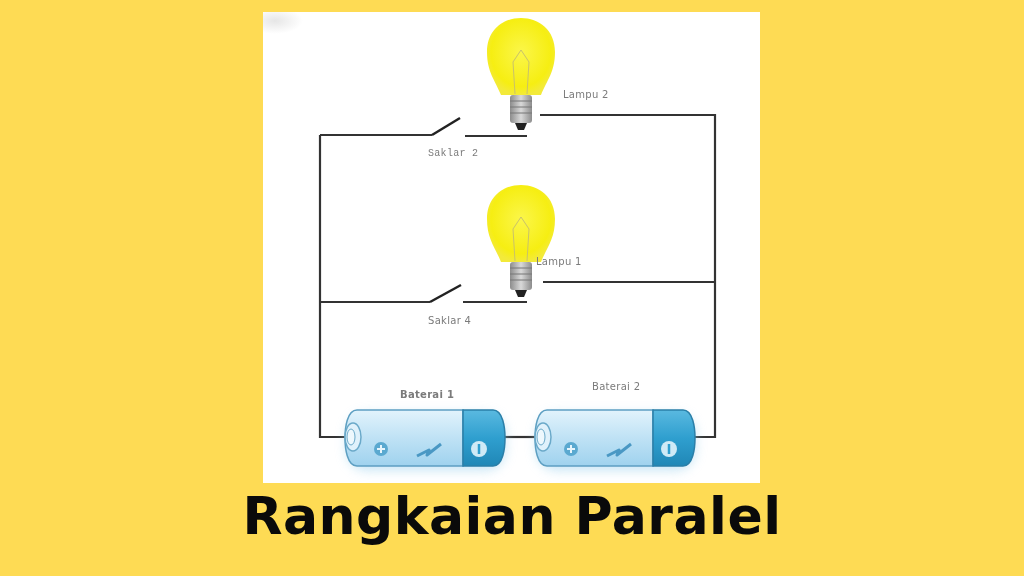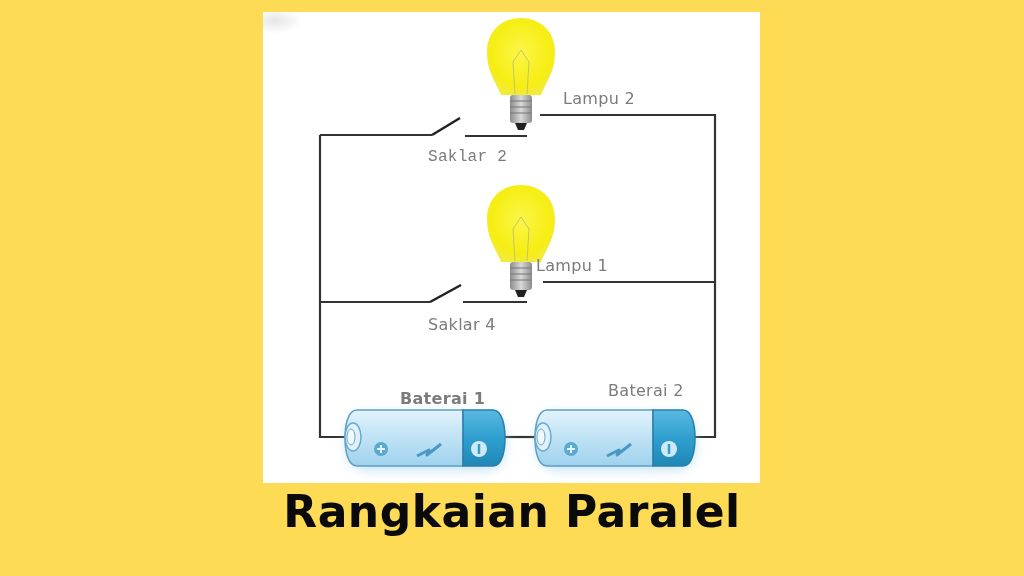--- a/index.html
+++ b/index.html
@@ -12,26 +12,26 @@
     .panel {
       position: absolute; left: 263px; top: 12px; width: 497px; height: 471px;
       background: #ffffff;
     }
     .panel-shade {
       position: absolute; left: 263px; top: 12px; width: 40px; height: 22px;
       background: radial-gradient(ellipse at 30% 40%, #e6e6e6 0%, rgba(255,255,255,0) 70%);
     }
     svg.diagram { position: absolute; left: 0; top: 0; width: 1024px; height: 576px; }
     .label {
-      position: absolute; font-size: 16px; color: #7b7b7b;
+      position: absolute; font-size: 10px; color: #7b7b7b;
       font-family: "DejaVu Sans", sans-serif; letter-spacing: 0.3px; white-space: nowrap;
     }
     .title {
       position: absolute; left: 0; width: 1024px; top: 486px; text-align: center;
-      font-family: "DejaVu Sans", sans-serif; font-weight: bold; font-size: 44px;
+      font-family: "DejaVu Sans", sans-serif; font-weight: bold; font-size: 52px;
       color: #0a0a0a; letter-spacing: 0.5px;
     }
   </style>
 </head>
 <body>
 
 <div class="panel"></div>
 <div class="panel-shade"></div>
 
 <svg class="diagram" viewBox="0 0 1024 576">
@@ -138,15 +138,15 @@
       <path d="M134,36 V46" stroke="#2f9fcf" stroke-width="2.5"></path>
     </g>
   </g>
 </svg>
 
 <span class="label" style="left:563px; top:89px;">Lampu 2</span>
 <span class="label" style="left:428px; top:148px;font-family:Liberation Mono, monospace;">Saklar 2</span>
 <span class="label" style="left:536px; top:256px;">Lampu 1</span>
 <span class="label" style="left:428px; top:315px;">Saklar 4</span>
 <span class="label" style="left:400px; top:389px;font-weight:bold;">Baterai 1</span>
-<span class="label" style="left:592px; top:381px;margin-left:16px;">Baterai 2</span>
+<span class="label" style="left:592px; top:381px;">Baterai 2</span>
 
 <div class="title">Rangkaian Paralel</div>
 
 </body></html>

